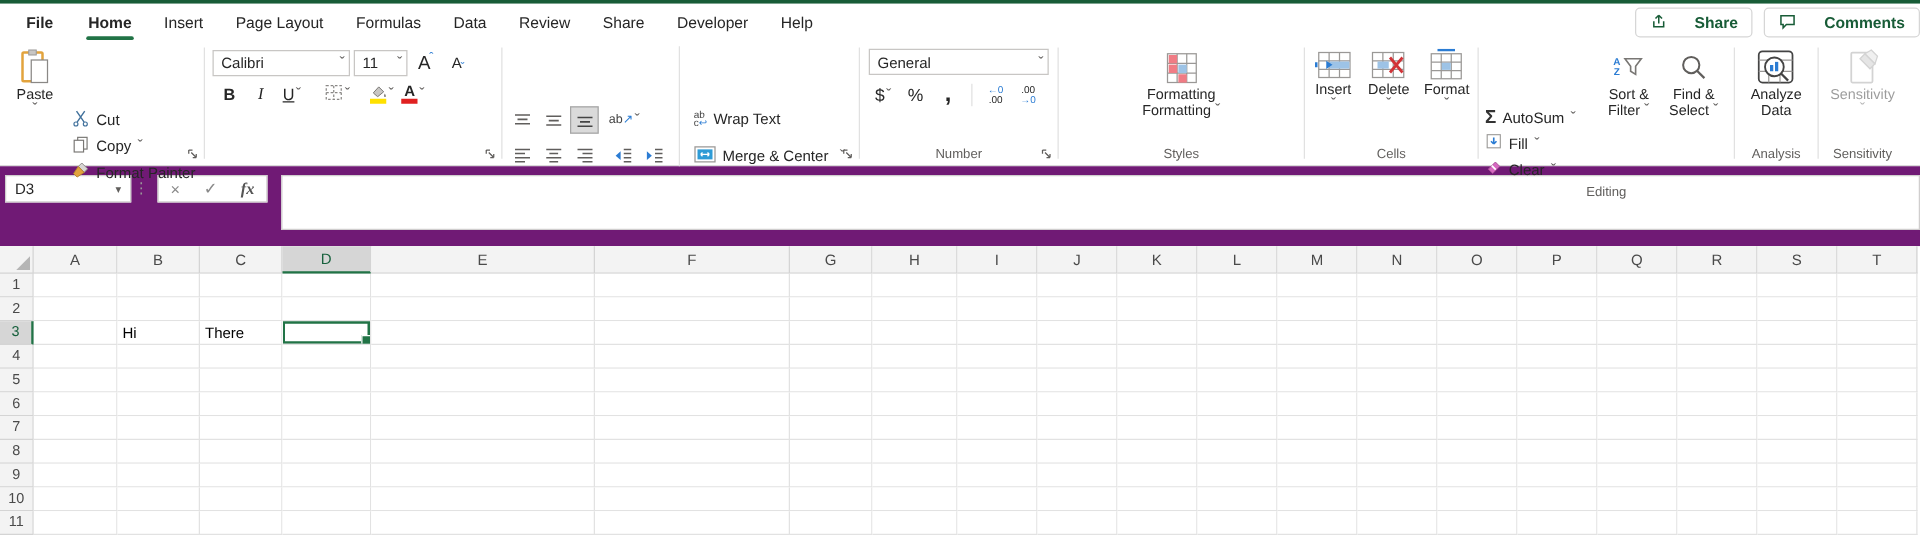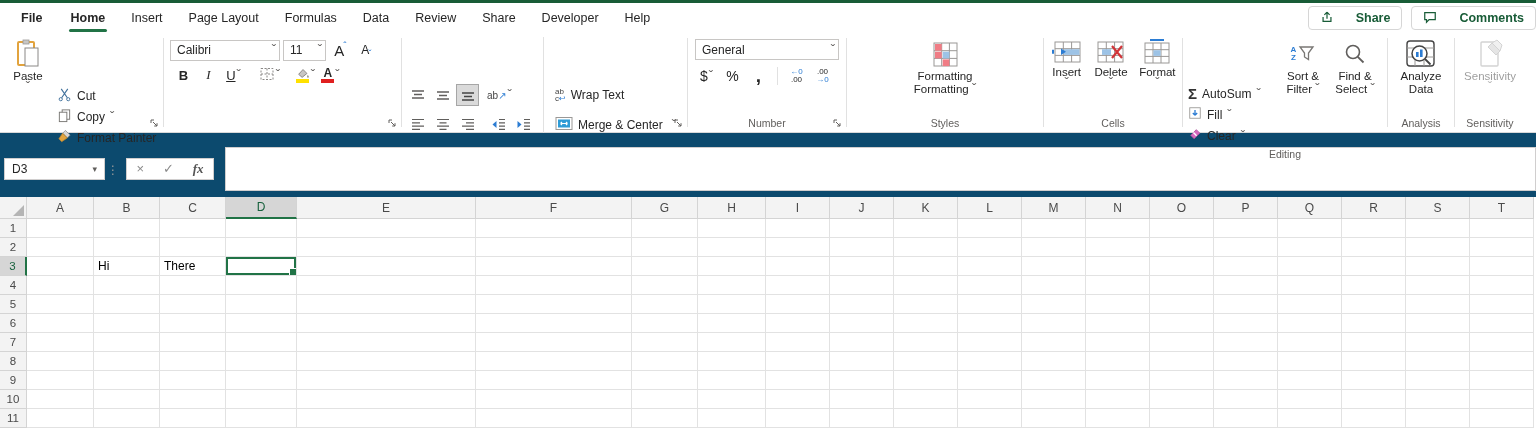--- a/index.html
+++ b/index.html
@@ -46,27 +46,27 @@
   .color-under .bar { width:13px; height:4px; margin-top:1px; }
   .grow-caret { font-size:10px; color:#2b7cd3; margin-left:-2px; margin-top:-8px; }
 
   .wrap-ico { font-size:8px; line-height:7px; color:#444; text-align:left; }
   .wrap-ico .blue { color:#2b7cd3; }
   .ori-ico { font-size:10px; color:#444; }
   .ori-ico .blue { color:#2b7cd3; }
   .dec-ico { display:flex; flex-direction:column; font-size:8px; line-height:8px; color:#262626; text-align:center; }
   .dec-ico .blue { color:#2b7cd3; }
 
-  .two-col { display:flex; flex-direction:column; justify-content:space-between;margin-top:45px; }
+  .two-col { display:flex; flex-direction:column; justify-content:center;margin-top:45px; }
   .sigma { font-size:15px; font-weight:bold; color:#333; }
   .az-ico { display:flex; flex-direction:column; font-size:8px; font-weight:bold; color:#2b7cd3; line-height:8px; }
   .disabled { opacity:.45; filter:grayscale(1); }
 
   
-  .fbar { background:#0c4a6e; height:64px; display:flex; align-items:center; padding:7px 0 0 4px; }
+  .fbar { background:#701a75; height:64px; display:flex; align-items:flex-start; padding:7px 0 0 4px; }
   .name-box { width:101px; height:22px; background:#fff; border:1px solid #d0cece; display:flex; align-items:center; justify-content:space-between; padding:0 7px; font-size:12px; }
   .fbar-dots { width:16px; text-align:center; color:#999; padding-top:3px; font-size:12px; letter-spacing:0; }
   .fx-cluster { display:flex; background:#fff; border:1px solid #d0cece; height:22px; align-items:center; width:88px; justify-content:space-around; margin-left:5px; color:#8a8a8a; }
   .fx-x { font-size:13px; }
   .fx-check { font-size:13px; }
   .fx-fx { font-family:"Liberation Serif",serif; font-style:italic; font-weight:bold; color:#555; font-size:13px; }
   .formula-input { flex:1; background:#fff; border:1px solid #d0cece; height:44px; margin-left:11px; padding:2px 5px; font-size:12px; }
 
   
   .grid { background:#fff; }

